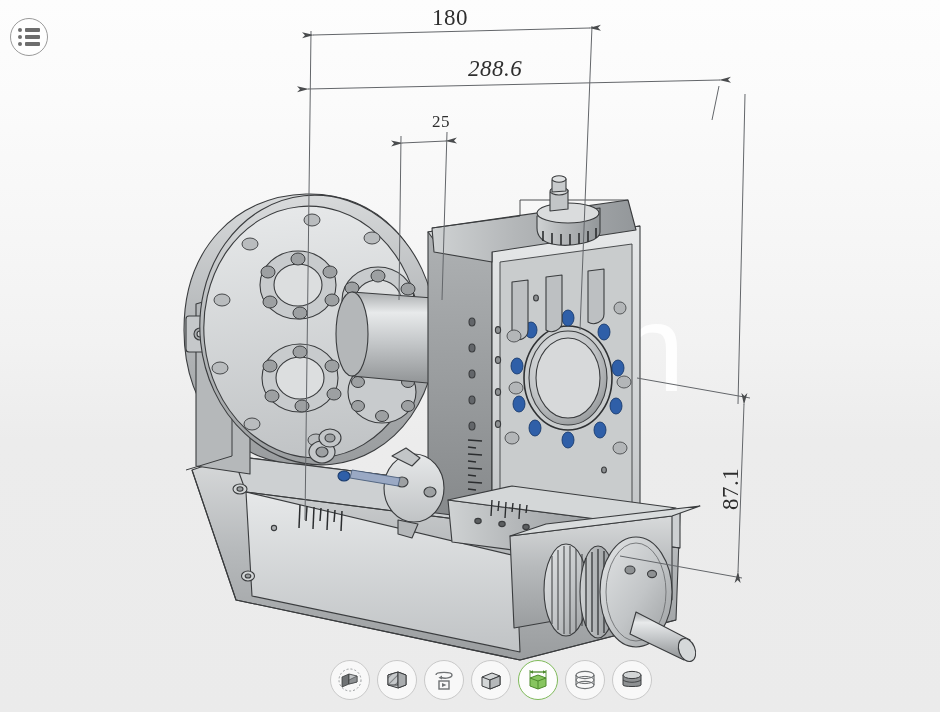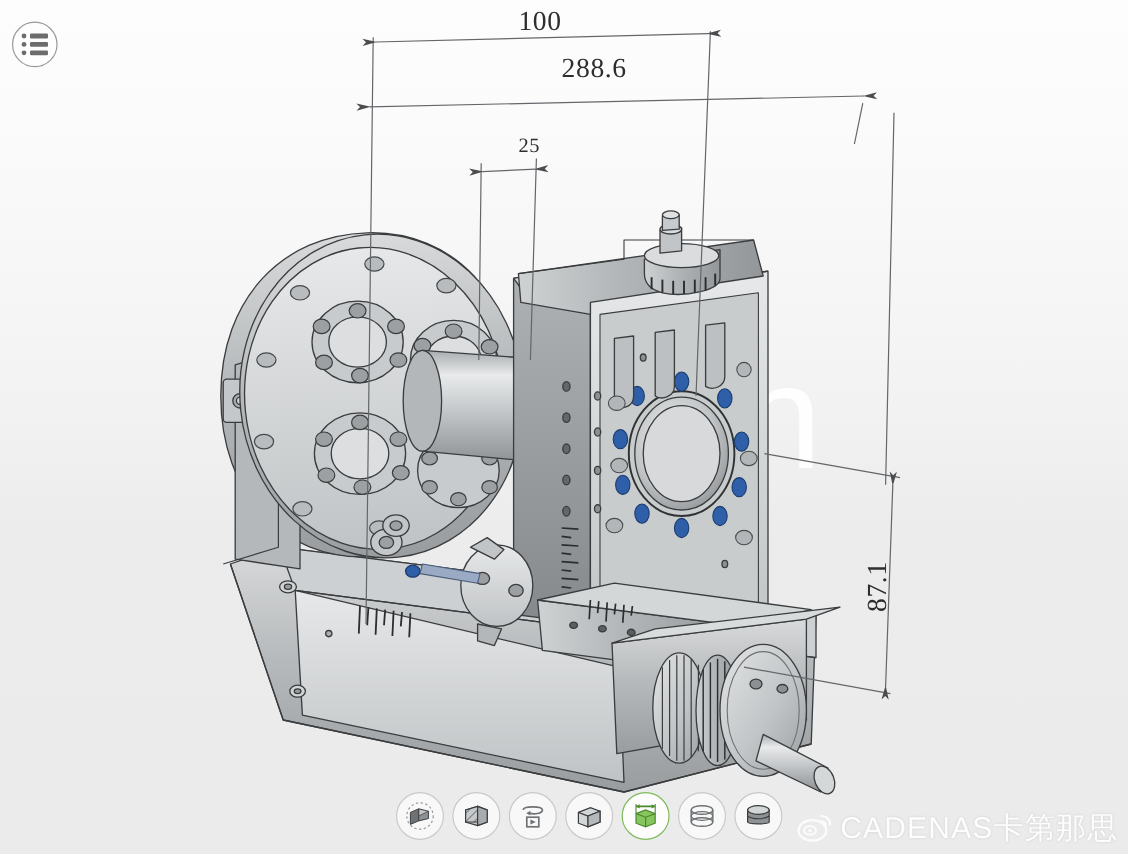--- a/index.html
+++ b/index.html
@@ -413,22 +413,22 @@
       <line x1="313" y1="35" x2="590" y2="28" marker-start="url(#arrL)" marker-end="url(#arrR)"></line>
 
       <line x1="308" y1="89" x2="720" y2="80" marker-start="url(#arrL)" marker-end="url(#arrR)"></line>
 
       <line x1="402" y1="143" x2="446" y2="141" marker-start="url(#arrL)" marker-end="url(#arrR)"></line>
 
       <line x1="744" y1="404" x2="738" y2="572" marker-start="url(#arrL)" marker-end="url(#arrR)"></line>
     </g>
   </svg>
 
-  <div class="dim-label" style="left:432px;top:5px;">100</div>
-  <div class="dim-label" style="left:468px;top:44px;">288.6</div>
+  <div class="dim-label" style="left:432px;top:5px;">180</div>
+  <div class="dim-label" style="left:468px;top:56px;font-style:italic;">288.6</div>
   <div class="dim-label small" style="left:432px;top:112px;">25</div>
   <div class="dim-label vert" style="left:718px;top:510px;">87.1</div>
 
   <div id="menu-btn">
     <div class="rows">
       <div class="row">
           <span class="dot"></span>
           <span class="bar"></span>
         </div>
       <div class="row">
@@ -504,24 +504,14 @@
 
     <div class="tool">
       <svg width="26" height="26" viewBox="0 0 26 26">
         <path d="M4 8 L4 18 C4 20 22 20 22 18 L22 8 Z" fill="#8e9193" stroke="#3a3c3e" stroke-width="1"></path>
         <ellipse cx="13" cy="8" rx="9" ry="3.6" fill="#d3d6d7" stroke="#3a3c3e" stroke-width="1"></ellipse>
         <path d="M4 13 C8 16 18 16 22 13" fill="none" stroke="#3a3c3e" stroke-width=".9"></path>
       </svg>
     </div>
   </div>
 
-  <div id="watermark">
-    <svg class="wb-logo" viewBox="0 0 30 26">
-      <ellipse cx="13" cy="15" rx="11.5" ry="8.5" fill="none" stroke="rgba(255,255,255,.95)" stroke-width="1.8"></ellipse>
-      <ellipse cx="11" cy="15" rx="5" ry="3.6" fill="none" stroke="rgba(255,255,255,.95)" stroke-width="1.5"></ellipse>
-      <circle cx="11" cy="15" r="1.4" fill="rgba(255,255,255,.95)"></circle>
-      <path d="M20 3 C25 3 28 6 27.5 10" fill="none" stroke="rgba(255,255,255,.95)" stroke-width="1.8" stroke-linecap="round"></path>
-      <path d="M20.5 7.5 C23 7.5 24.3 9 24 11" fill="none" stroke="rgba(255,255,255,.95)" stroke-width="1.6" stroke-linecap="round"></path>
-    </svg>
-    <span>CADENAS卡第那思</span>
-  </div>
 
 </div>
 
 </body></html>

